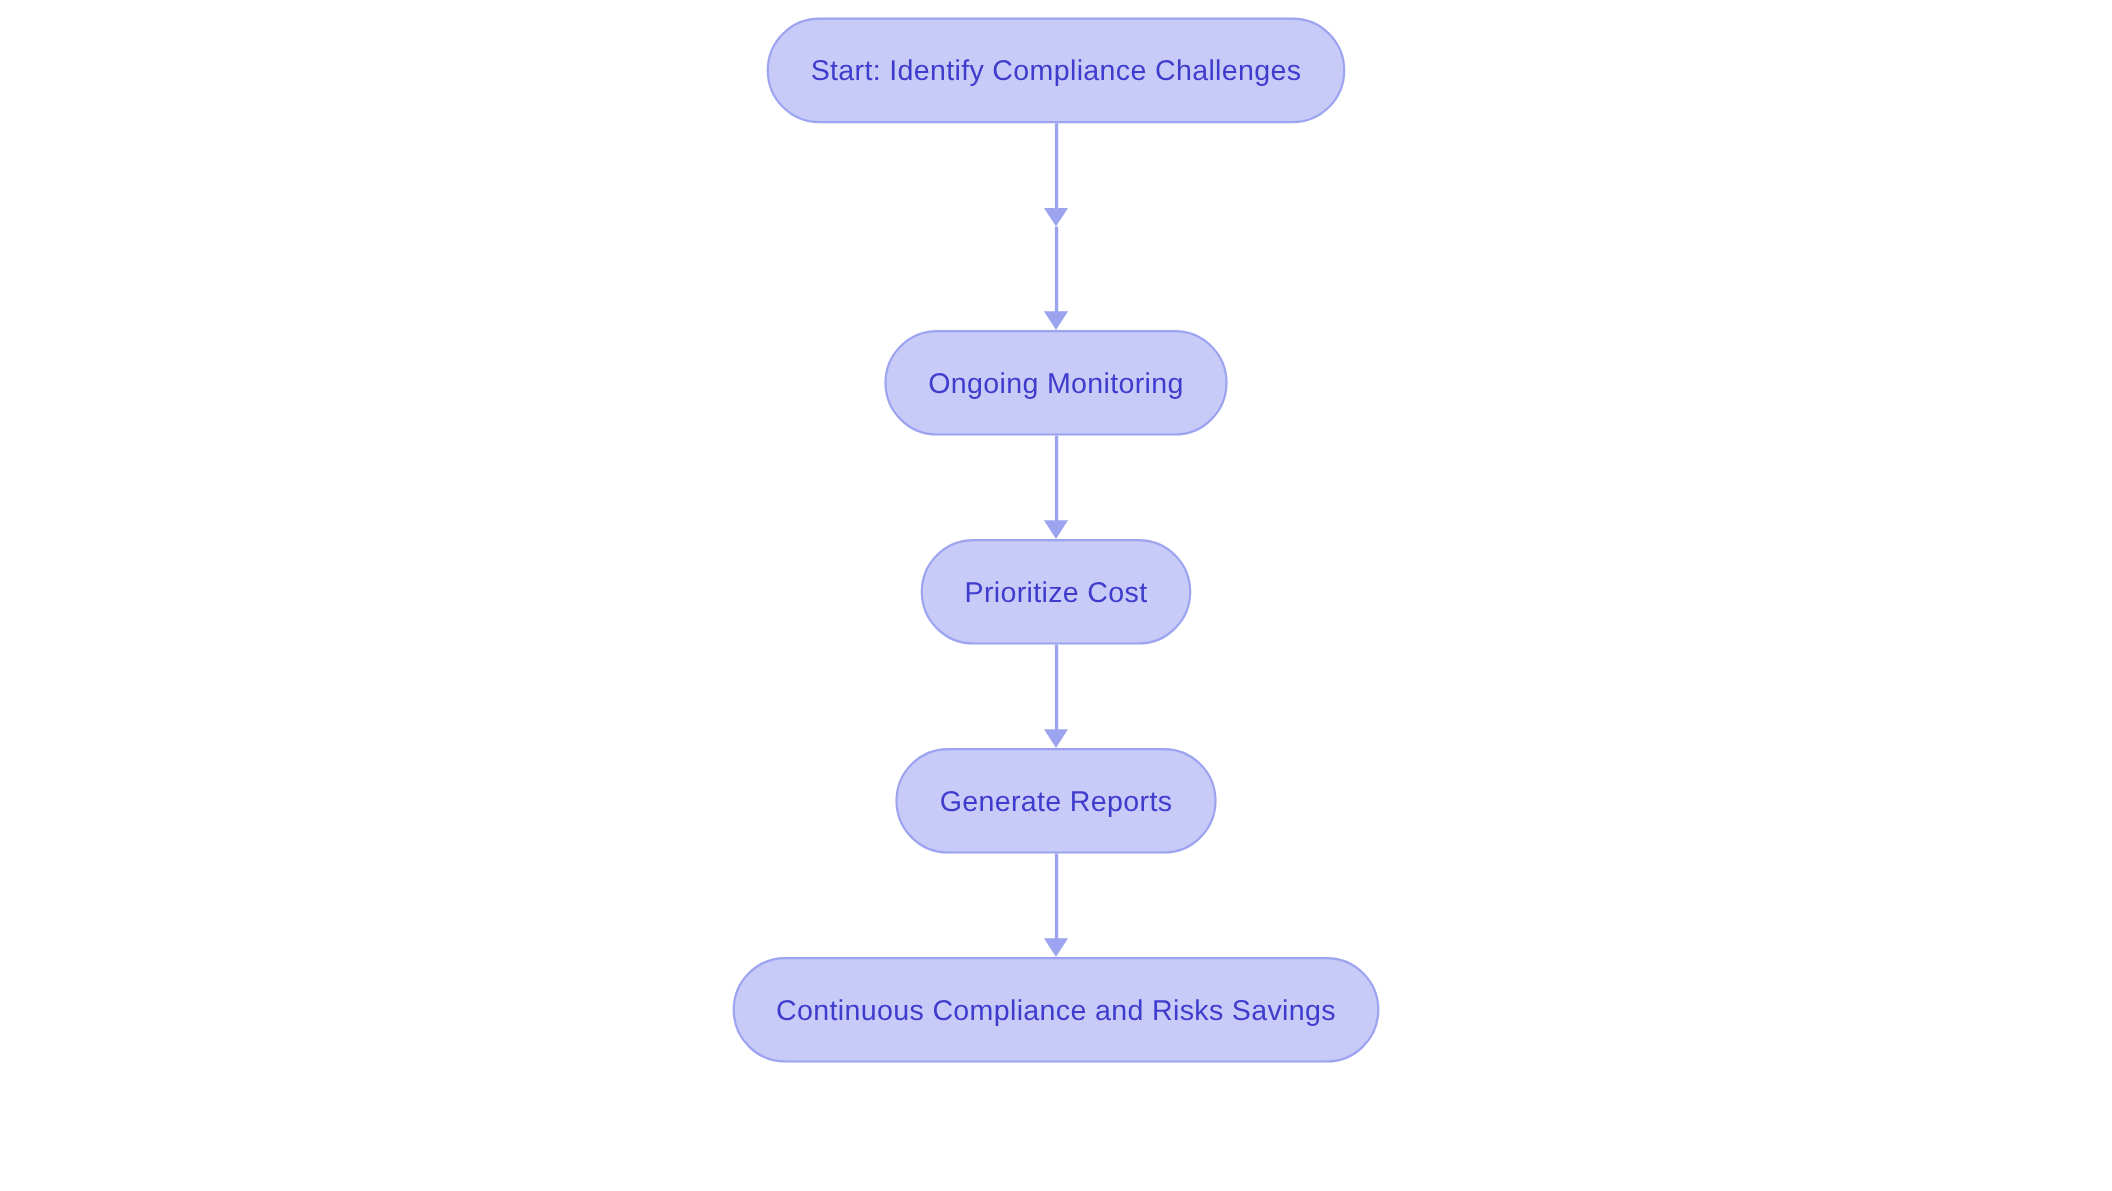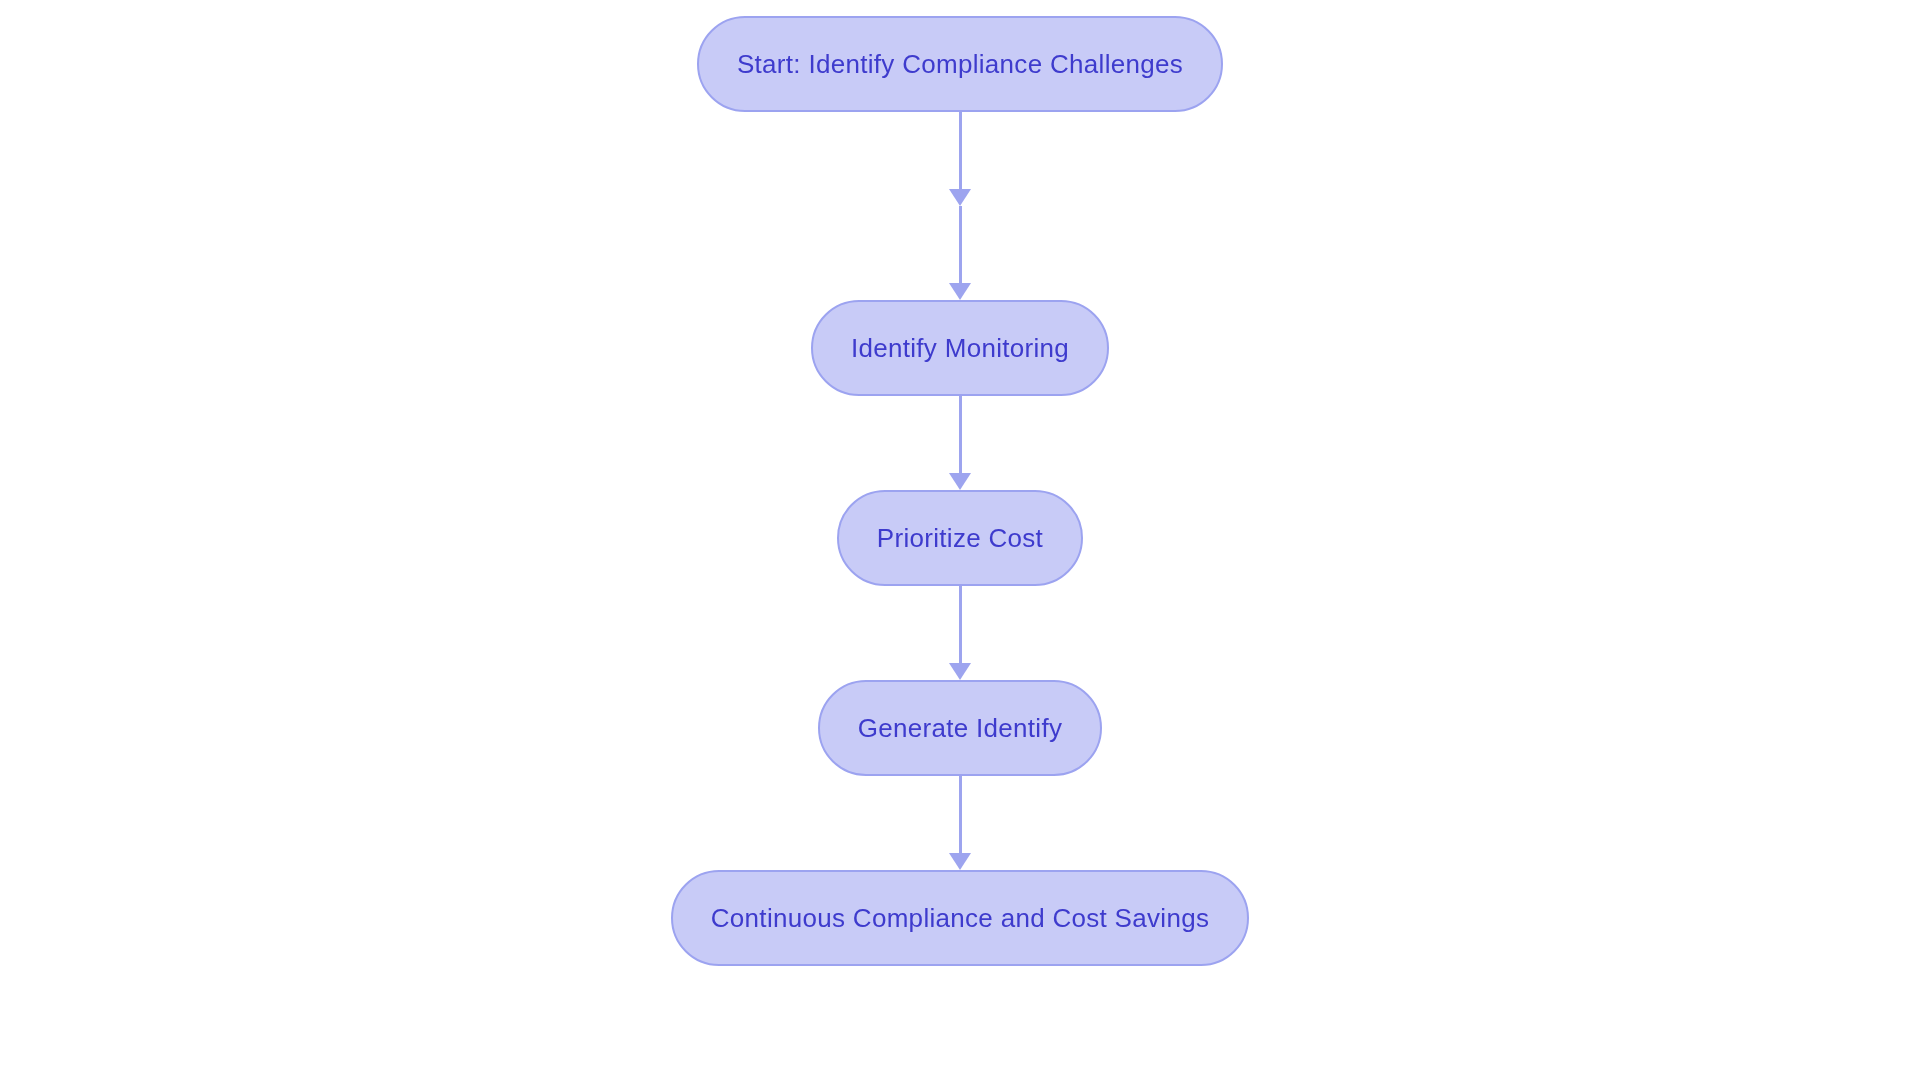--- a/index.html
+++ b/index.html
@@ -78,43 +78,43 @@
     <div class="head"></div>
   </div>
 
 
   <div class="connector">
     <div class="line"></div>
     <div class="head"></div>
   </div>
 
   <div class="node">
-    <span class="node-label">Identify Monitoring</span>
+    <span class="node-label">Ongoing Monitoring</span>
   </div>
 
   <div class="connector">
     <div class="line"></div>
     <div class="head"></div>
   </div>
 
   <div class="node">
     <span class="node-label">Prioritize Cost</span>
   </div>
 
   <div class="connector">
     <div class="line"></div>
     <div class="head"></div>
   </div>
 
   <div class="node">
-    <span class="node-label">Generate Identify</span>
+    <span class="node-label">Generate Reports</span>
   </div>
 
   <div class="connector">
     <div class="line"></div>
     <div class="head"></div>
   </div>
 
   <div class="node">
-    <span class="node-label">Continuous Compliance and Cost Savings</span>
+    <span class="node-label">Continuous Compliance and Risks Savings</span>
   </div>
 </div>
 </div>
 
 </body></html>

